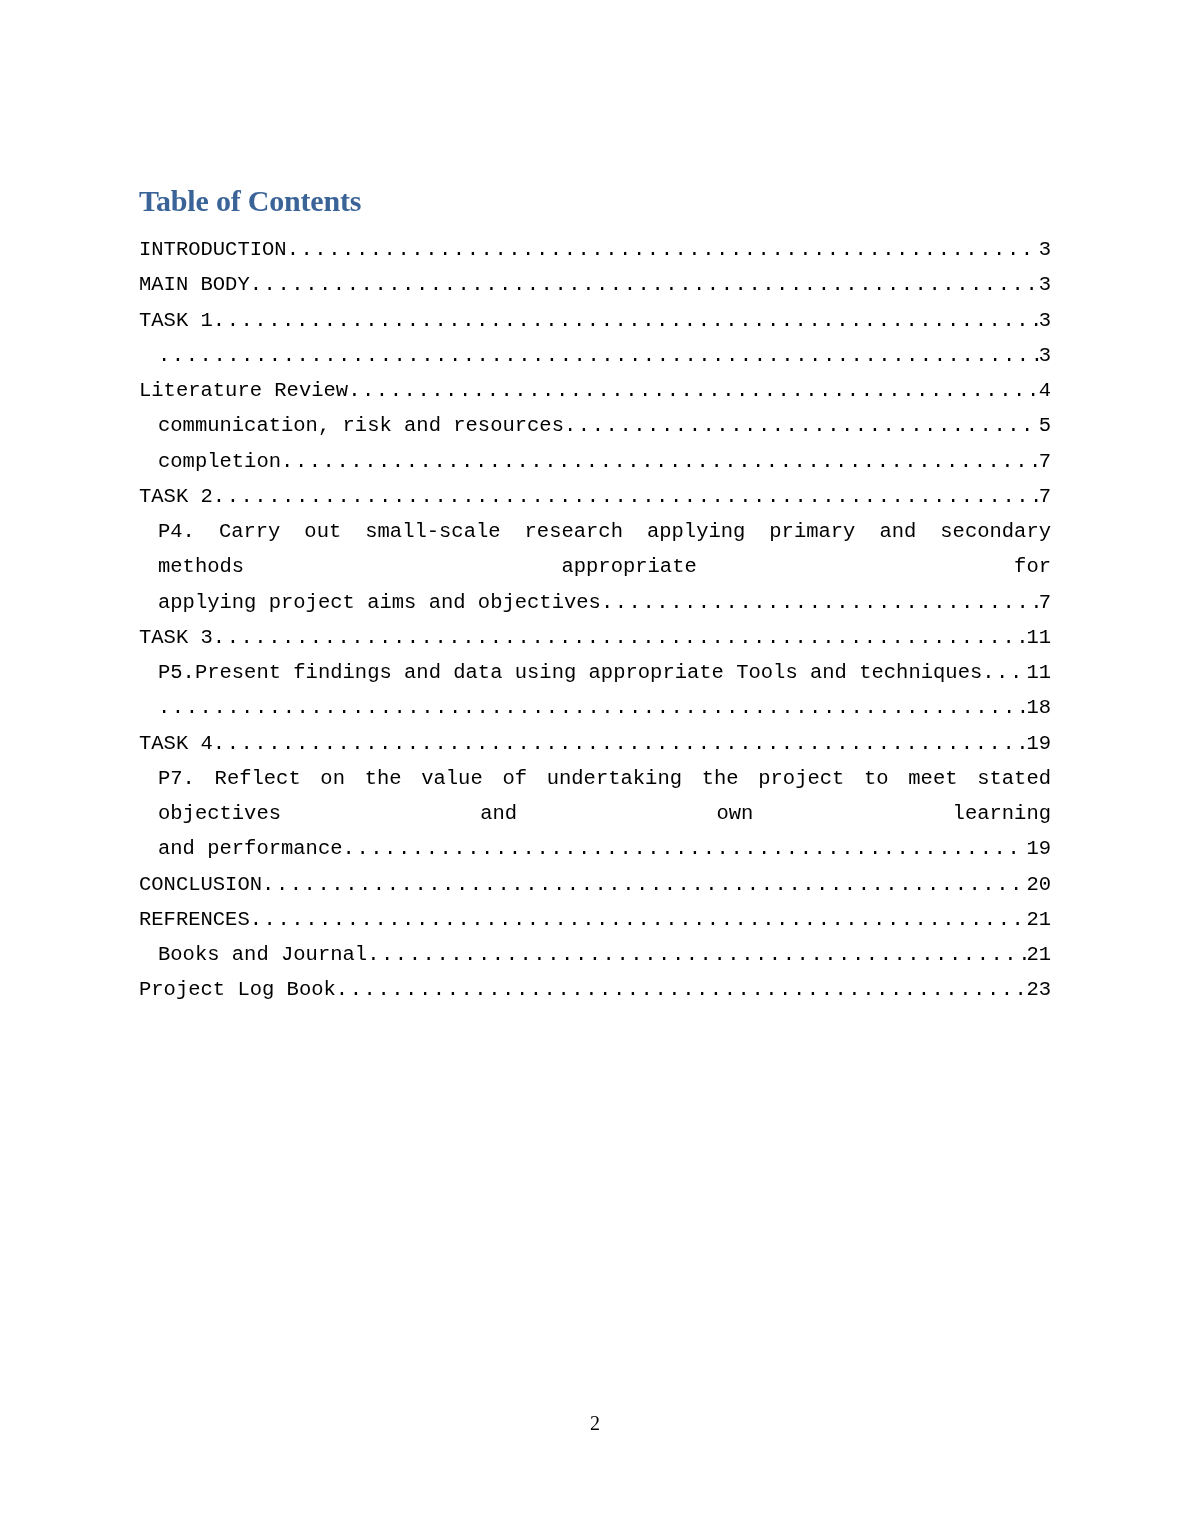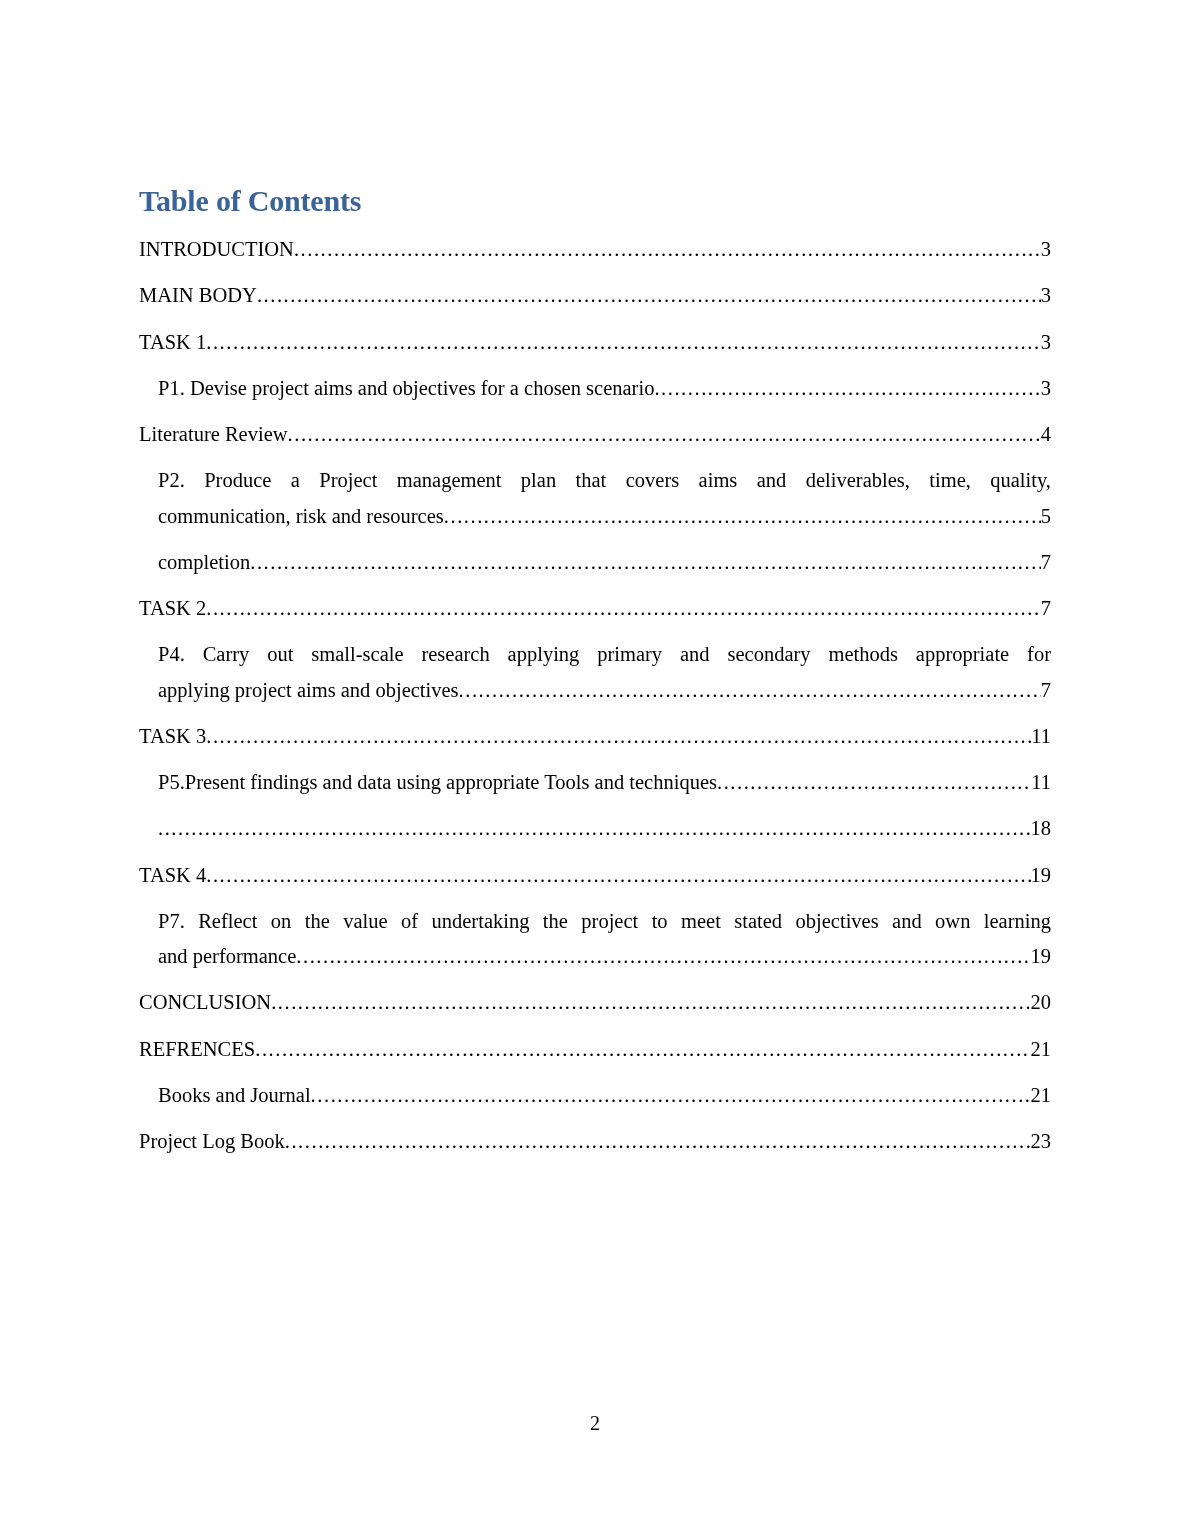--- a/index.html
+++ b/index.html
@@ -43,23 +43,24 @@
     padding: 0;
   }
 
   
   .toc-entry {
     position: relative;
     font-size: 20.5px;
     line-height: 1.72;
     text-align: justify;
     text-justify: inter-word;
-    margin: 11px;
+    margin: 0;
     padding: 0;
     color: #000;
+    font-family: Liberation Mono, monospace;
   }
   .toc-entry.level-1 {
     margin-left: 0px;
     width: 912px;
   }
   .toc-entry.level-2 {
     margin-left: 19px;
     width: 893px;
   }
 
@@ -135,34 +136,32 @@
         </div>
         <div class="toc-entry level-1">
           <div class="lastline">
             <span class="label">TASK 1</span>
             <span class="leader">.....................................................................................................................................................................................................................................</span>
             <span class="pageno">3</span>
           </div>
         </div>
         <div class="toc-entry level-2">
           <div class="lastline">
-            <span class="label">P1. Devise project aims and objectives for a chosen scenario</span>
             <span class="leader">.....................................................................................................................................................................................................................................</span>
             <span class="pageno">3</span>
           </div>
         </div>
         <div class="toc-entry level-1">
           <div class="lastline">
             <span class="label">Literature Review</span>
             <span class="leader">.....................................................................................................................................................................................................................................</span>
             <span class="pageno">4</span>
           </div>
         </div>
         <div class="toc-entry level-2">
-          <div class="wrapline">P2.   Produce a Project management plan that covers aims and deliverables, time, quality,</div>
           <div class="lastline">
             <span class="label">communication, risk and resources</span>
             <span class="leader">.....................................................................................................................................................................................................................................</span>
             <span class="pageno">5</span>
           </div>
         </div>
         <div class="toc-entry level-2">
           <div class="lastline">
             <span class="label">completion</span>
             <span class="leader">.....................................................................................................................................................................................................................................</span>

